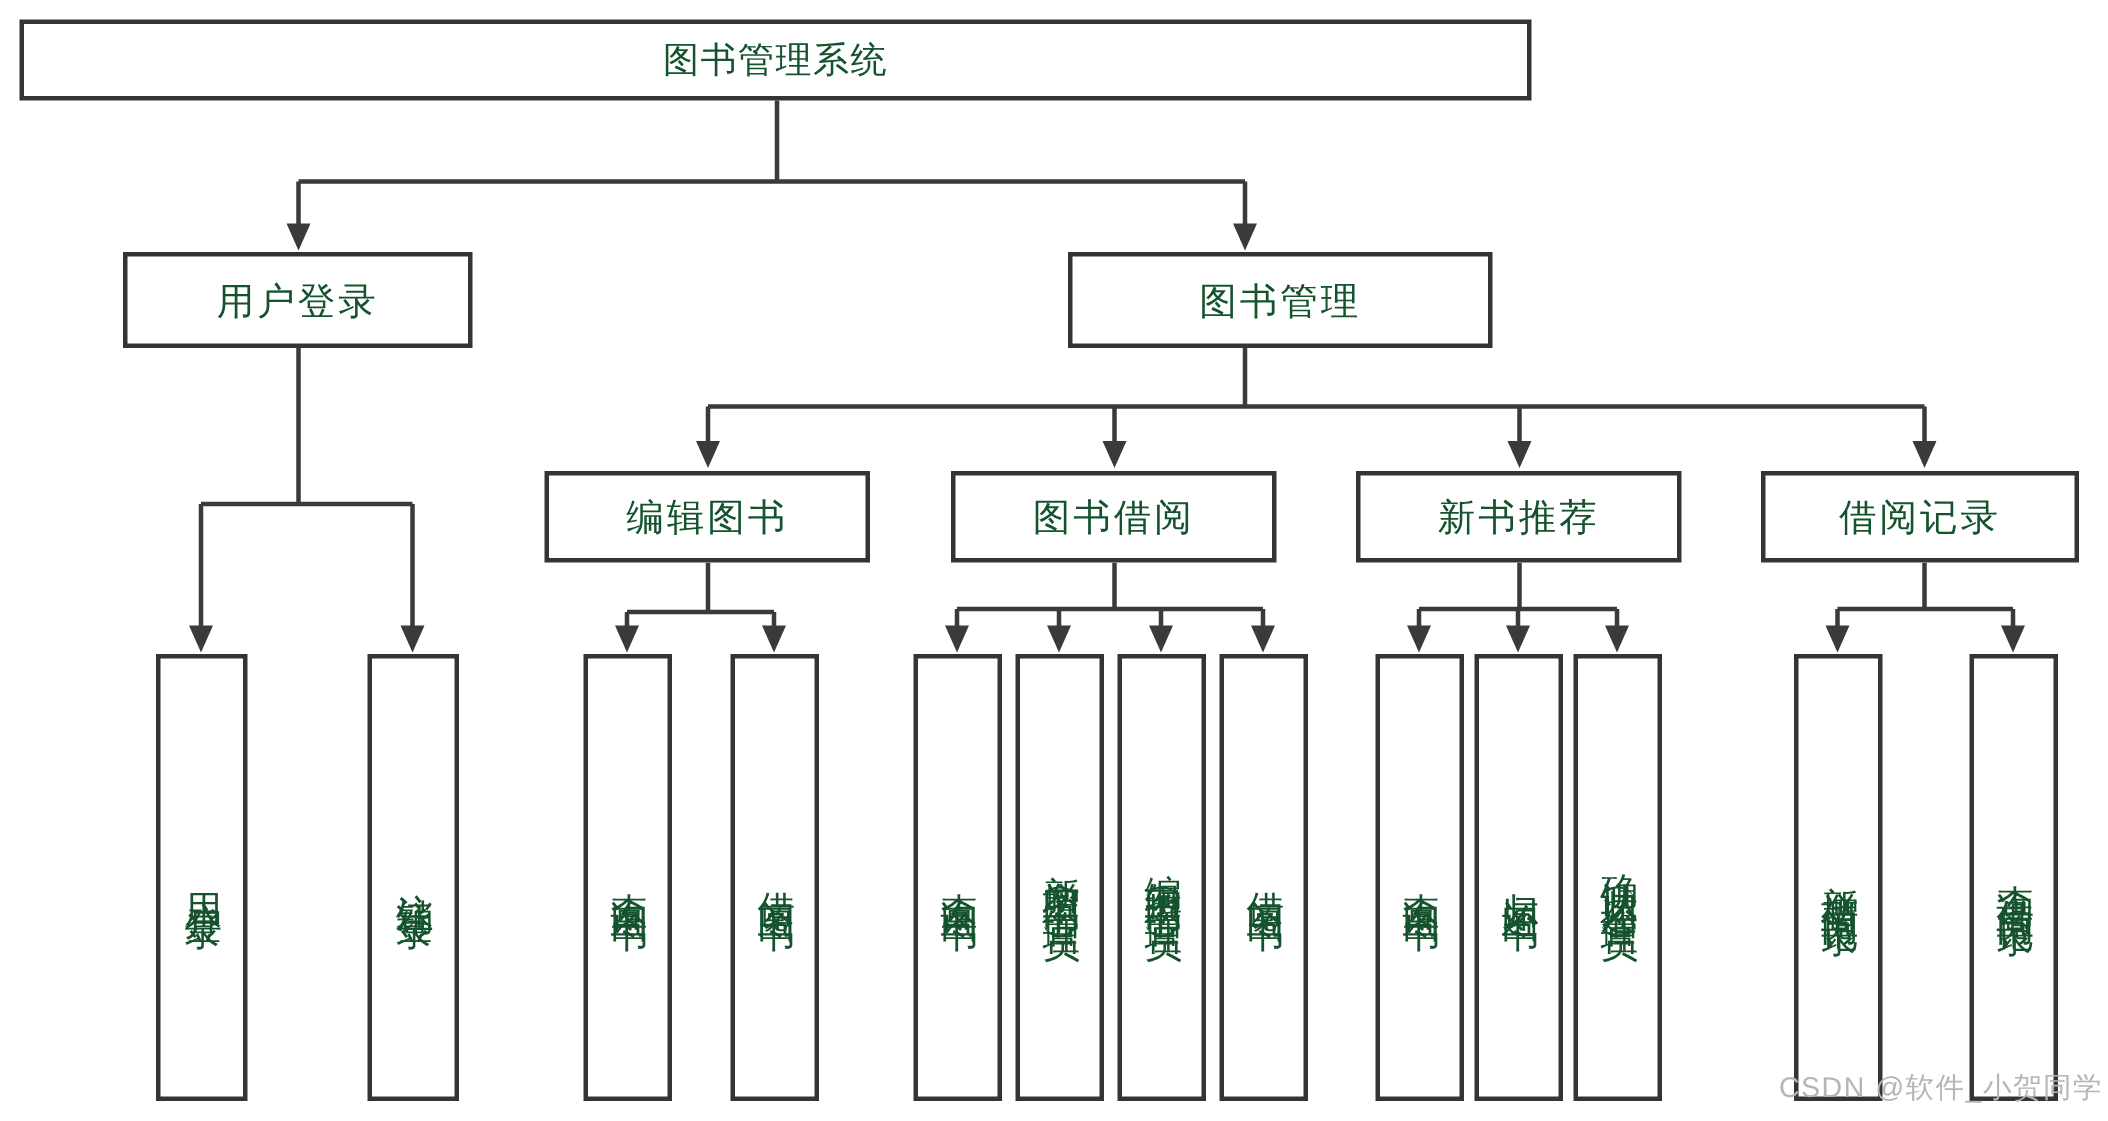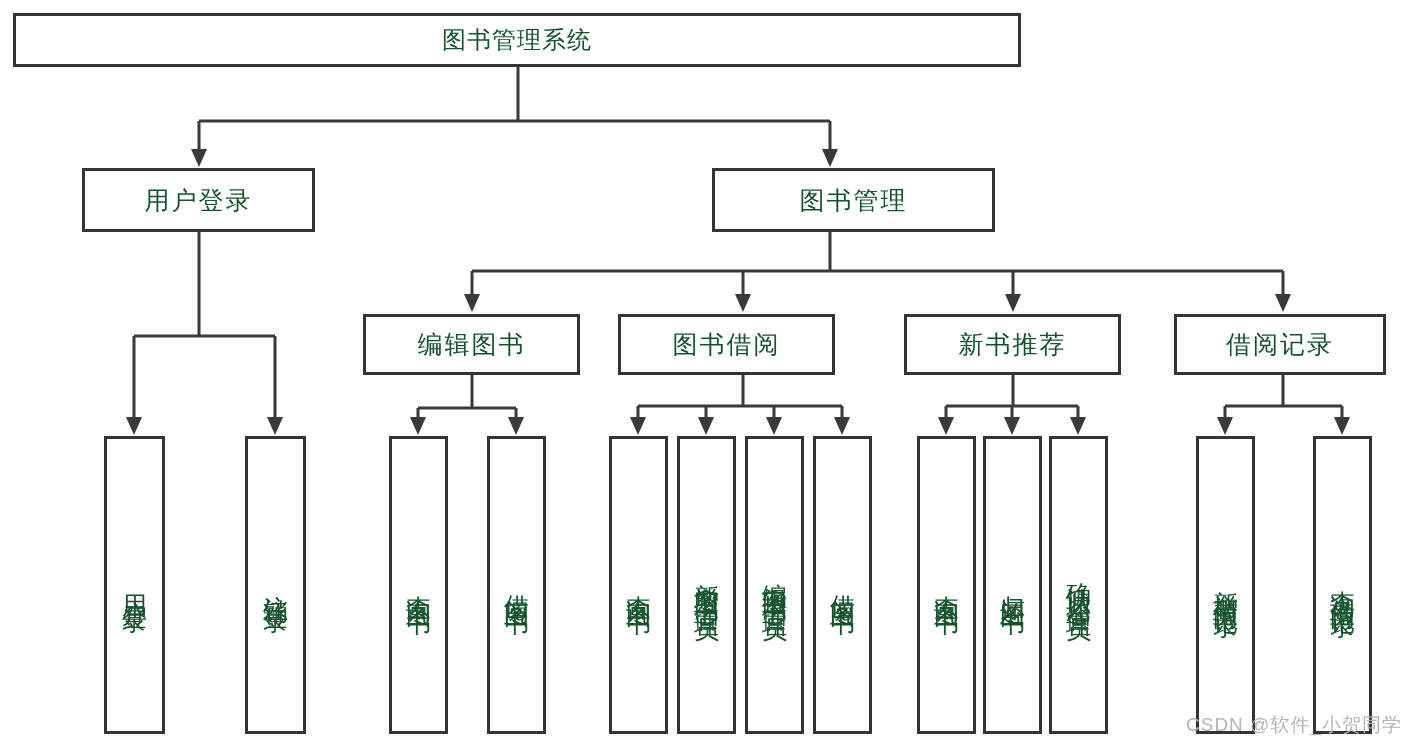--- a/index.html
+++ b/index.html
@@ -122,21 +122,21 @@
   <div class="node" style="left:82px;top:168px;width:233px;height:64px">
     <span class="lbl">用户登录</span>
   </div>
   <div class="node" style="left:712px;top:168px;width:283px;height:64px">
     <span class="lbl">图书管理</span>
   </div>
 
   <div class="node" style="left:363px;top:314px;width:217px;height:61px">
     <span class="lbl">编辑图书</span>
   </div>
-  <div class="node" style="left:618px;top:314px;width:217px;height:61px">
+  <div class="node" style="left:634px;top:314px;width:217px;height:61px">
     <span class="lbl">图书借阅</span>
   </div>
   <div class="node" style="left:904px;top:314px;width:217px;height:61px">
     <span class="lbl">新书推荐</span>
   </div>
   <div class="node" style="left:1174px;top:314px;width:212px;height:61px">
     <span class="lbl">借阅记录</span>
   </div>
 
   <div class="node vbox" style="left:104px;top:436px;width:61px;height:298px">

